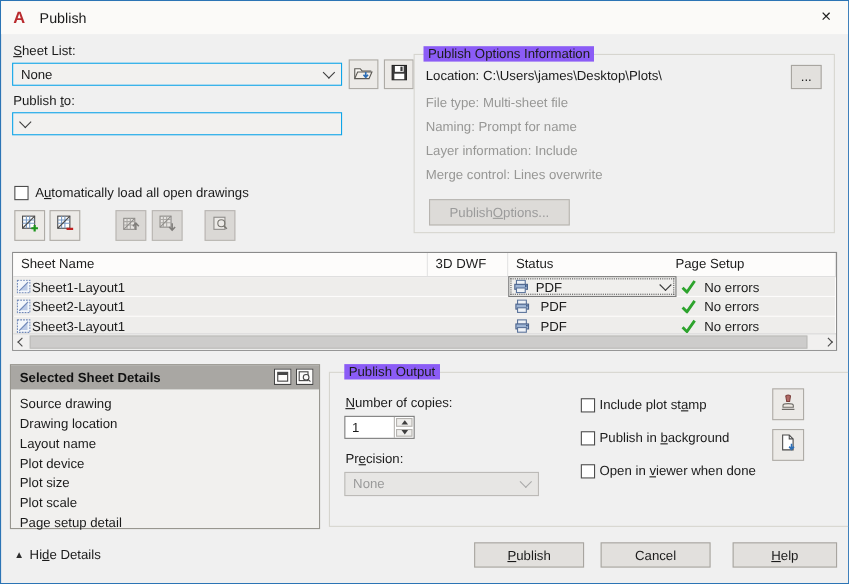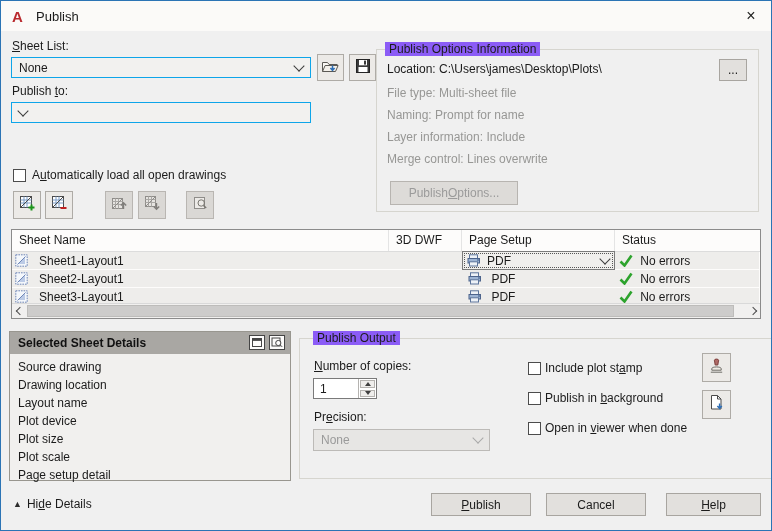--- a/index.html
+++ b/index.html
@@ -37,21 +37,21 @@
   .legend{position:absolute;top:-8px;left:8px;background:#8b5cf6;padding:0 4px;white-space:nowrap;}
   
   .table{position:absolute;left:10px;top:228px;width:750px;height:90px;box-sizing:border-box;
          background:#fdfcfb;border:1px solid #8b8b8b;}
   .thead{position:absolute;left:0;top:0;right:0;height:21px;background:#fdfcfb;
          border-bottom:1px solid #dcdcdc;display:flex;}
   .th{box-sizing:border-box;padding:3px 0 0 7px;border-right:1px solid #e4e4e4;height:21px;}
   .c1{width:377px;} .c2{width:73px;} .c3{width:153px;} .c4{width:145px;border-right:none;}
   .trow{position:absolute;left:0;right:1px;height:17px;background:#eeedeb;display:flex;align-items:center;}
   .cell{box-sizing:border-box;display:flex;align-items:center;height:17px;white-space:nowrap;}
-  .cell.c1{padding-left:3px;gap:11px;text-align:right;}
+  .cell.c1{padding-left:3px;gap:1px;text-align:right;}
   .cell.c3{padding-left:7px;gap:9px;}
   .cell.c4{padding-left:5px;gap:7px;}
   .ps-combo{position:absolute;left:450px;top:-1px;width:153px;height:19px;box-sizing:border-box;
             background:#f0efed;border:1px solid #7b7b7b;display:flex;align-items:center;
             outline:1px dotted #565656;outline-offset:-3px;padding:0 5px 0 4px;gap:6px;}
   .ps-combo .chev{margin-left:auto;}
   .hscroll{position:absolute;left:0;right:0;bottom:0;height:14px;background:#f1f0ef;
            border-top:1px solid #d9d9d9;display:flex;align-items:center;}
   .sb-arrow{width:15px;height:14px;display:flex;align-items:center;justify-content:center;}
   .chl{width:5px;height:5px;border-left:1px solid #4a4a4a;border-bottom:1px solid #4a4a4a;transform:rotate(45deg);}
@@ -188,22 +188,22 @@
         <circle cx="9.2" cy="8" r="3.2" fill="none" stroke="#77756f"></circle>
         <path d="M11.5 10.4L14.2 13" stroke="#77756f" stroke-width="1.4"></path>
       </svg>
     </span>
   </div>
 
   <div class="table">
     <div class="thead">
       <div class="th c1">Sheet Name</div>
       <div class="th c2">3D DWF</div>
+      <div class="th c4">Status</div>
       <div class="th c3">Page Setup</div>
-      <div class="th c4">Status</div>
     </div>
 
     <div class="trow" style="top:22px">
       <span class="cell c1">
         <span>
           <svg width="13" height="13" viewBox="0 0 13 13" style="display:block">
             <rect x="0.8" y="0.8" width="11.4" height="11.4" fill="#f4f7fb" stroke="#6f87b8" stroke-dasharray="1.6,1"></rect>
             <path d="M3 10l7-7v7z" fill="#bccbe6"></path>
             <path d="M2.5 10.5L10.5 2.5" stroke="#6f87b8"></path>
           </svg>

